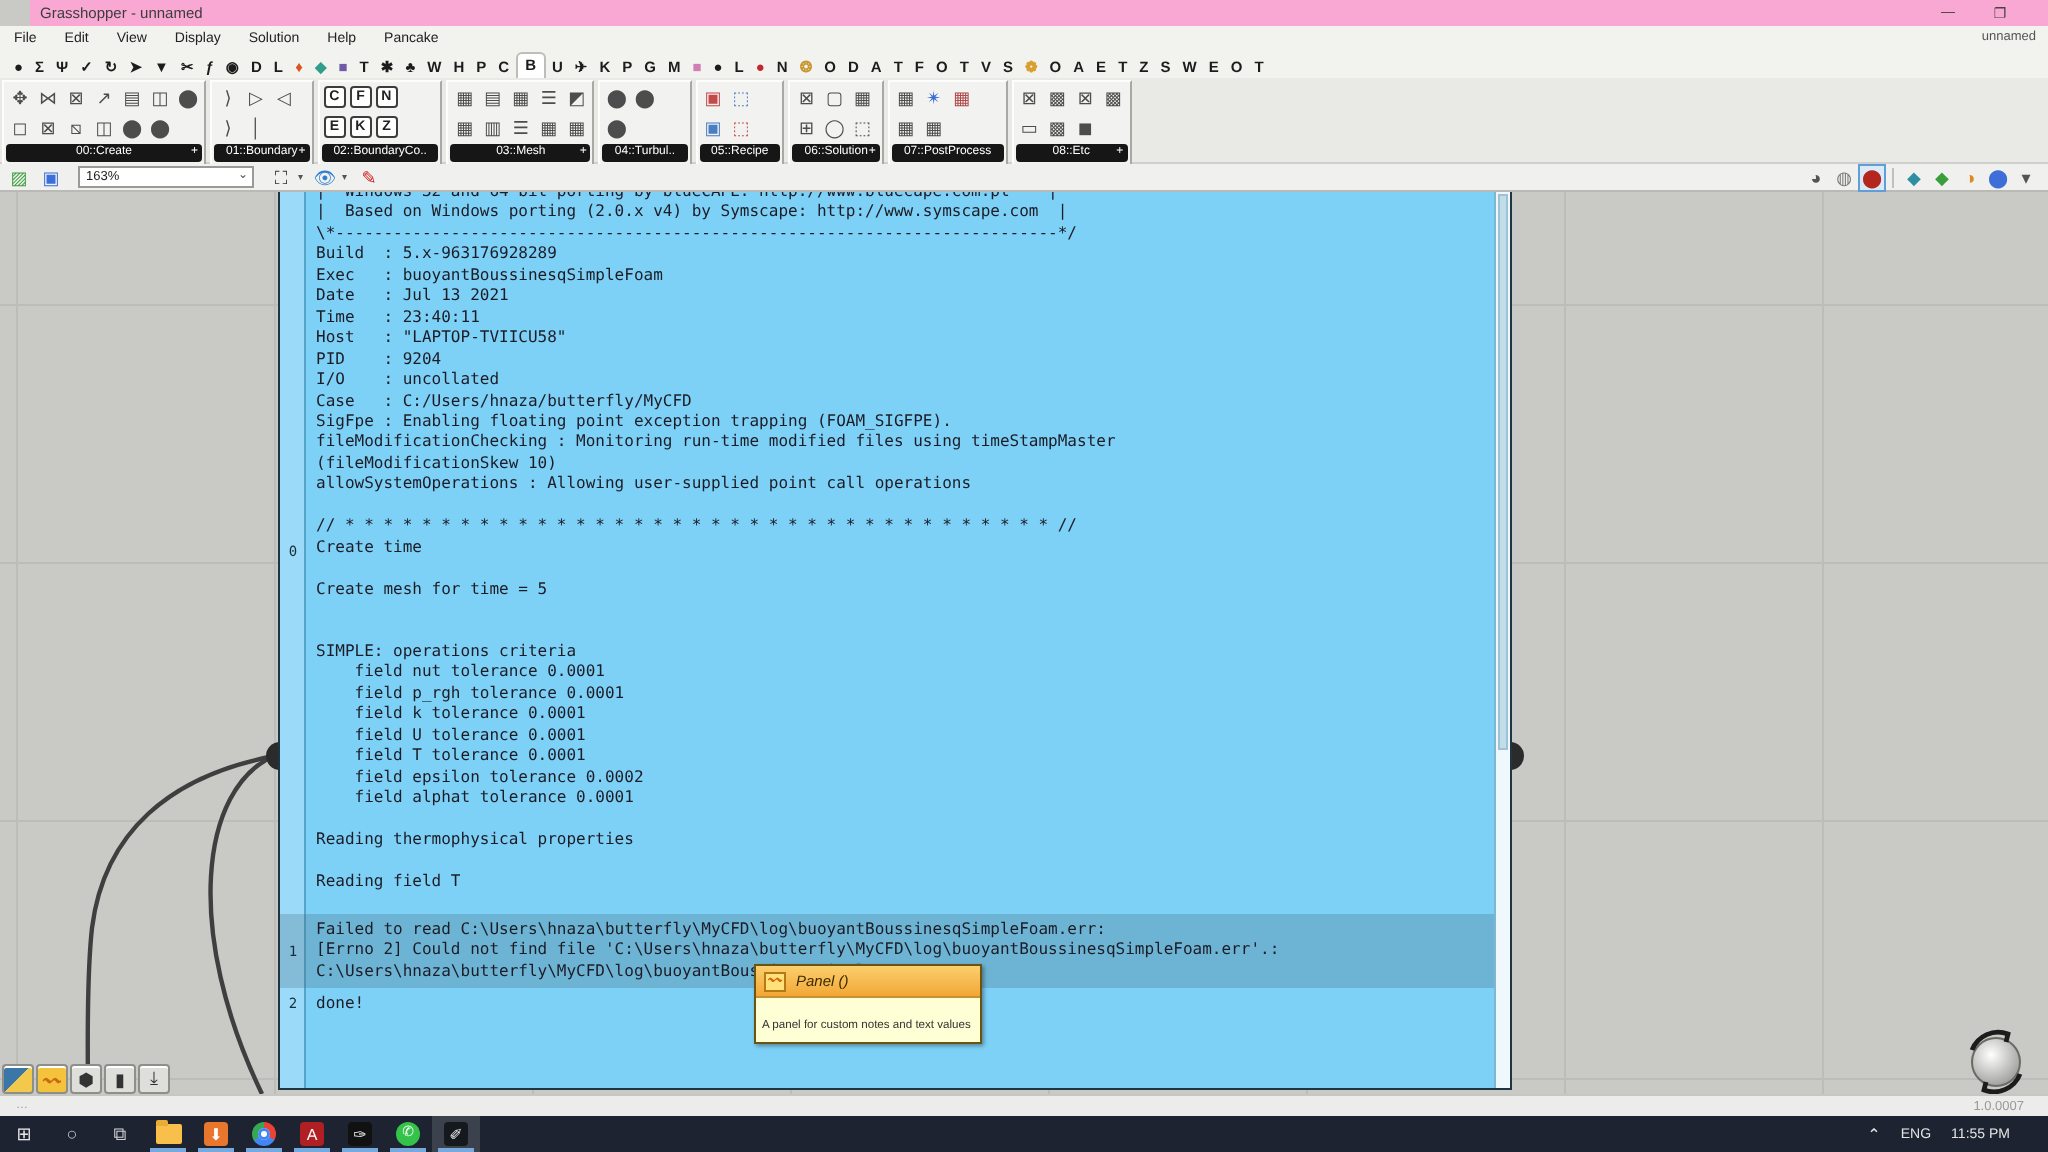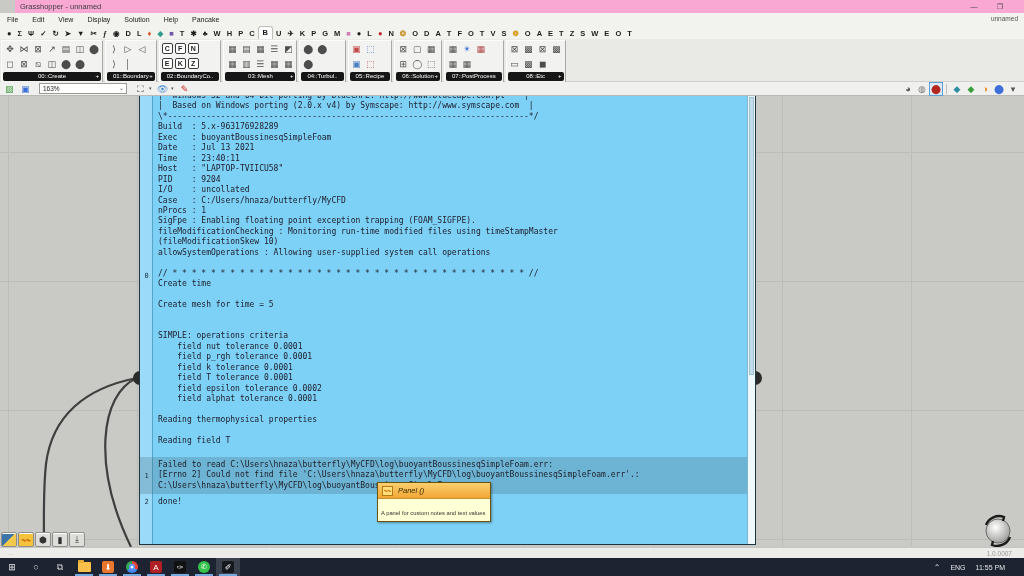--- a/index.html
+++ b/index.html
@@ -395,36 +395,36 @@
               <div class="pline">|  Based on Windows porting (2.0.x v4) by Symscape: http://www.symscape.com  |</div>
               <div class="pline">\*---------------------------------------------------------------------------*/</div>
               <div class="pline">Build  : 5.x-963176928289</div>
               <div class="pline">Exec   : buoyantBoussinesqSimpleFoam</div>
               <div class="pline">Date   : Jul 13 2021</div>
               <div class="pline">Time   : 23:40:11</div>
               <div class="pline">Host   : "LAPTOP-TVIICU58"</div>
               <div class="pline">PID    : 9204</div>
               <div class="pline">I/O    : uncollated</div>
               <div class="pline">Case   : C:/Users/hnaza/butterfly/MyCFD</div>
-              <div class="pline">nProcs : 1</div>
               <div class="pline">SigFpe : Enabling floating point exception trapping (FOAM_SIGFPE).</div>
               <div class="pline">fileModificationChecking : Monitoring run-time modified files using timeStampMaster</div>
               <div class="pline">(fileModificationSkew 10)</div>
-              <div class="pline">allowSystemOperations : Allowing user-supplied system call operations</div>
+              <div class="pline">allowSystemOperations : Allowing user-supplied point call operations</div>
               <div class="pline"> </div>
               <div class="pline">// * * * * * * * * * * * * * * * * * * * * * * * * * * * * * * * * * * * * * //</div>
               <div class="pline">Create time</div>
               <div class="pline"> </div>
               <div class="pline">Create mesh for time = 5</div>
               <div class="pline"> </div>
               <div class="pline"> </div>
               <div class="pline">SIMPLE: operations criteria</div>
               <div class="pline">    field nut tolerance 0.0001</div>
               <div class="pline">    field p_rgh tolerance 0.0001</div>
               <div class="pline">    field k tolerance 0.0001</div>
+              <div class="pline">    field U tolerance 0.0001</div>
               <div class="pline">    field T tolerance 0.0001</div>
               <div class="pline">    field epsilon tolerance 0.0002</div>
               <div class="pline">    field alphat tolerance 0.0001</div>
               <div class="pline"> </div>
               <div class="pline">Reading thermophysical properties</div>
               <div class="pline"> </div>
               <div class="pline">Reading field T</div>
               <div class="pline"> </div>
             </div>
           </div>

